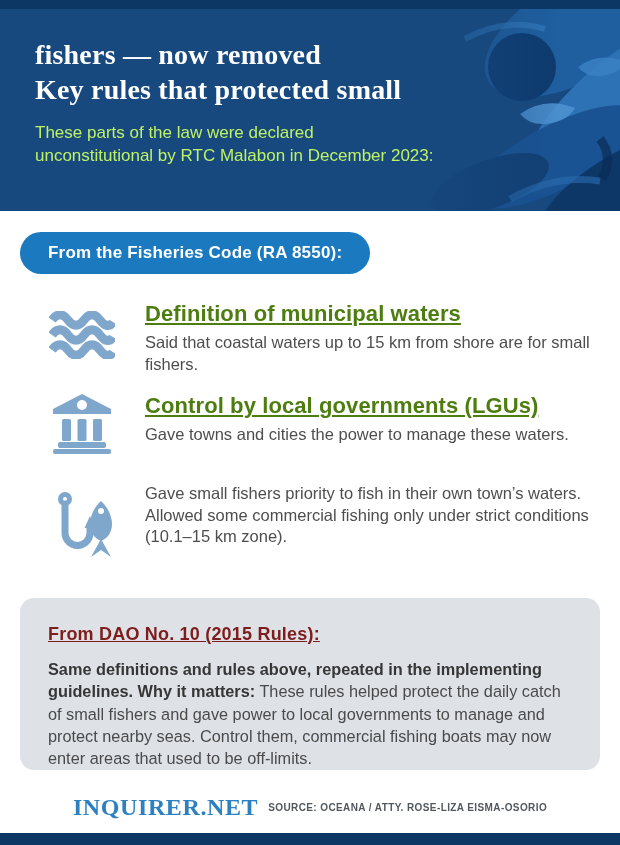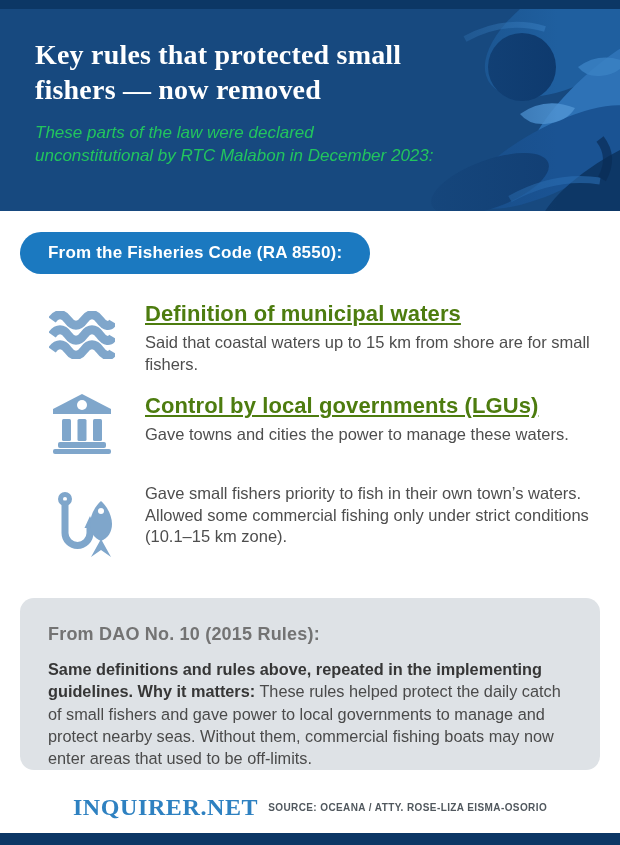--- a/index.html
+++ b/index.html
@@ -35,22 +35,21 @@
     font-weight: 700;
     font-size: 28px;
     line-height: 1.26;
     color: #ffffff;
     letter-spacing: 0.2px;
   }
   .header-subtitle {
     position: absolute; left: 35px; top: 112px; width: 480px;
     font-size: 17px;
     line-height: 1.38;
-    color: #22c55e;
-    font-style: italic;
+    color: #bef264;
   }
   
   .badge-pill {
     position: absolute; left: 20px; top: 232px; height: 42px;
     display: inline-flex; align-items: center;
     padding: 1px 28px;
     background: #1b79c0;
     border-radius: 22px;
   }
   .badge-pill span {
@@ -76,21 +75,21 @@
   #rule-2 .icon-box { top: 1px; }
   #rule-3 .icon-box { top: 13px; }
   
   .dao-panel {
     position: absolute; left: 20px; top: 598px; width: 580px; height: 172px;
     background: #dee2e6;
     border-radius: 14px;
     padding: 26px 28px 0 28px;
   }
   .dao-heading {
-    font-size: 18px; font-weight: 700; color: #737373; letter-spacing: 0.2px;
+    font-size: 18px; font-weight: 700; color: #7f1d1d; letter-spacing: 0.2px; text-decoration: underline;
   }
   .dao-body {
     margin-top: 13px; font-size: 16.3px; line-height: 1.37; color: #4a4a4a;
   }
   .dao-body .bold-lead { font-weight: 700; color: #363636; }
   
   .footer {
     position: absolute; left: 0; top: 790px; width: 620px; height: 34px;
     display: flex; align-items: center; justify-content: center;
   }
@@ -132,22 +131,22 @@
         <ellipse cx="242" cy="178" rx="85" ry="28" fill="#0d3766" transform="rotate(-33 242 178)"></ellipse>
         <path d="M150 105 q25 -18 55 -6 q-8 14 -30 16 q-16 1 -25 -10 z" fill="#4f93d2" opacity="0.85"></path>
         <path d="M208 58 q22 -16 48 -5 q-7 12 -26 14 q-14 1 -22 -9 z" fill="#3b82c4" opacity="0.8"></path>
         <path d="M95 30 q40 -22 80 -10" stroke="#3b82c4" stroke-width="6" fill="none" opacity="0.55"></path>
         <path d="M140 190 q45 -25 90 -18" stroke="#2a6cb0" stroke-width="7" fill="none" opacity="0.6"></path>
         <path d="M230 130 q14 18 2 40" stroke="#0a2c55" stroke-width="9" fill="none" opacity="0.7"></path>
       </svg>
       <div class="header-photo-fade"></div>
     </div>
     <h1 class="header-title lines">
+      <div>fishers — now removed</div>
       <div>Key rules that protected small</div>
-      <div>fishers — now removed</div>
     </h1>
     <div class="header-subtitle lines">
       <div>These parts of the law were declared</div>
       <div>unconstitutional by RTC Malabon in December 2023:</div>
     </div>
   </div>
 
   <div class="badge-pill">
     <span>From the Fisheries Code (RA 8550):</span>
   </div>
@@ -203,21 +202,21 @@
         <circle cx="51" cy="20" r="3" fill="#ffffff"></circle>
       </svg>
     </div>
     <div class="texts">
       <div class="rule-desc">Gave small fishers priority to fish in their own town’s waters. Allowed some commercial fishing only under strict conditions (10.1–15 km zone).</div>
     </div>
   </div>
 
   <div class="dao-panel">
     <div class="dao-heading">From DAO No. 10 (2015 Rules):</div>
-    <div class="dao-body"><span class="bold-lead">Same definitions and rules above, repeated in the implementing guidelines. Why it matters:</span><span> These rules helped protect the daily catch of small fishers and gave power to local governments to manage and protect nearby seas. Without them, commercial fishing boats may now enter areas that used to be off-limits.</span></div>
+    <div class="dao-body"><span class="bold-lead">Same definitions and rules above, repeated in the implementing guidelines. Why it matters:</span><span> These rules helped protect the daily catch of small fishers and gave power to local governments to manage and protect nearby seas. Control them, commercial fishing boats may now enter areas that used to be off-limits.</span></div>
   </div>
 
   <div class="footer">
     <span class="inquirer-logo">INQUIRER.NET</span>
     <span class="source-text">SOURCE: OCEANA / ATTY. ROSE-LIZA EISMA-OSORIO</span>
   </div>
 
   <div class="bottom-strip"></div>
 
 </div>

